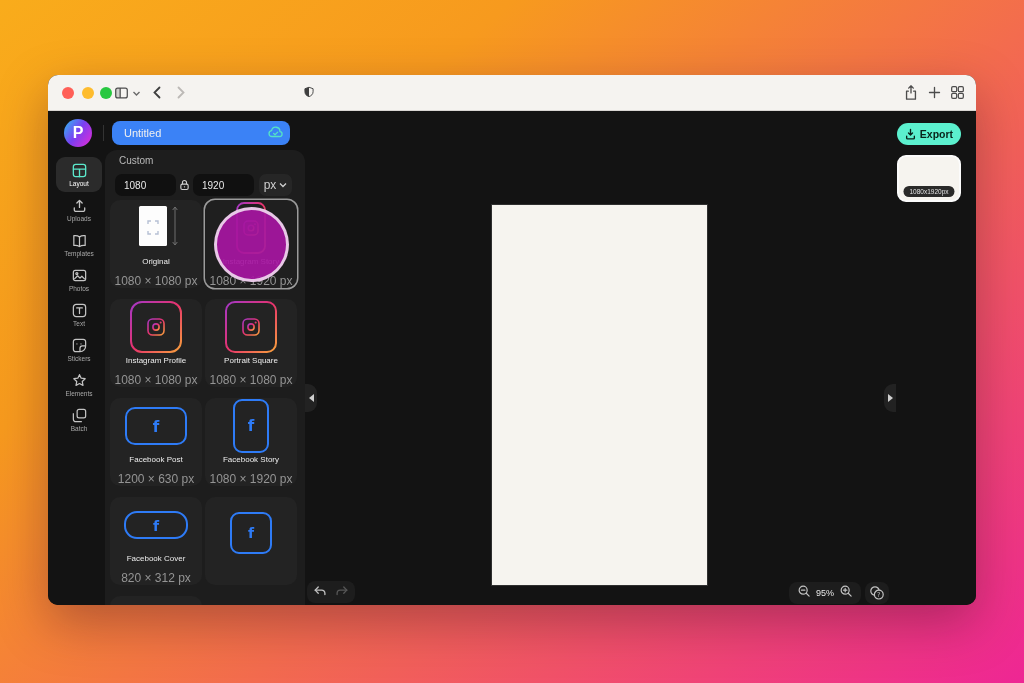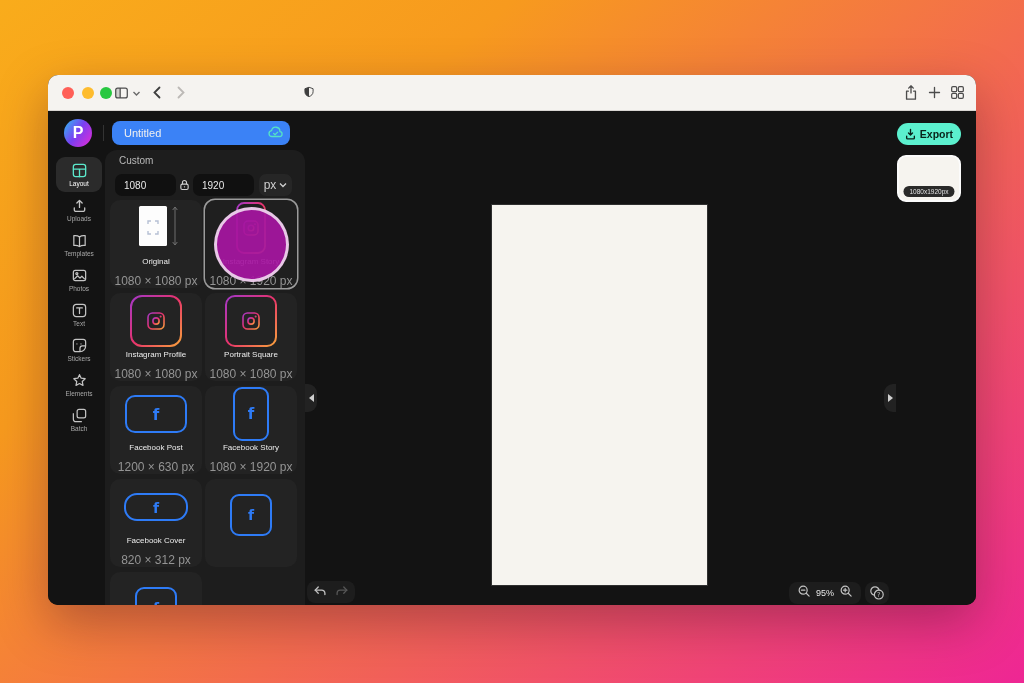--- a/index.html
+++ b/index.html
@@ -72,21 +72,21 @@
     font-family:"Liberation Sans","DejaVu Sans",sans-serif;
   }
   .lock-ic { position:absolute; left:73px; top:28px; }
   .unit-dd {
     position:absolute; left:154px; top:24px; width:33px; height:22px;
     background:#262626; border-radius:7px; color:#cfcfcf; font-size:12px;
     display:flex; align-items:center; justify-content:center; gap:3px; cursor:pointer;
   }
   .grid {
     position:absolute; left:5px; top:50px;
-    display:grid; grid-template-columns:92px 92px; gap:5px 3px;
+    display:grid; grid-template-columns:92px 92px; gap:11px 3px;
   }
   .card {
     width:92px; height:88px; background:#232323; border-radius:10px;
     display:flex; flex-direction:column; align-items:center; cursor:pointer;
     position:relative; overflow:visible;
   }
   .card .iconwrap { height:58px; display:flex; align-items:center; justify-content:center; width:100%; }
   .card .tname { font-size:8px; color:#ececec; line-height:1.15; }
   .card .tdims { font-size:12px; color:#949494; margin-top:8px; }
   .card.sel { box-shadow:0 0 0 1.5px #9b9b9b; background:#1f1f1f; }

